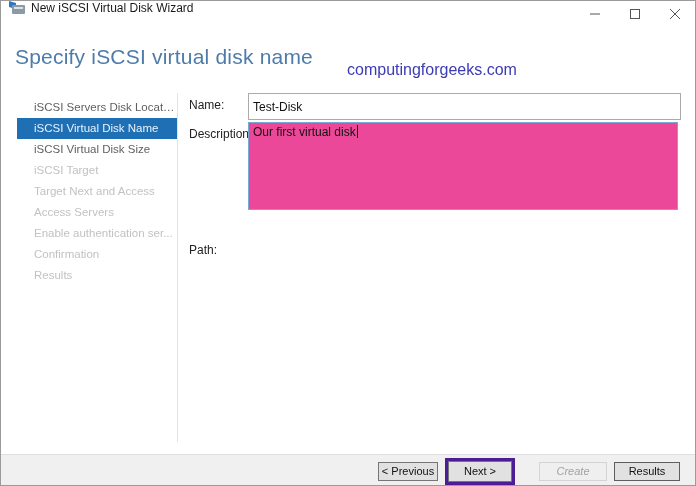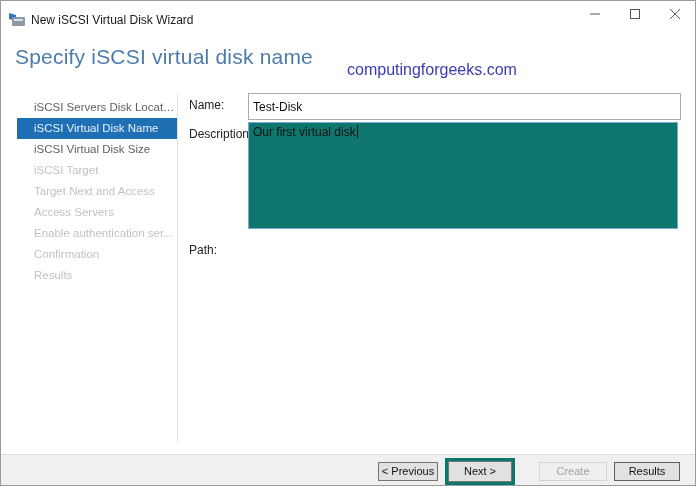--- a/index.html
+++ b/index.html
@@ -10,21 +10,21 @@
     position: relative;
     width: 696px; height: 486px;
     background: #ffffff;
     border: 1px solid #9b9b9b;
     overflow: hidden;
   }
 
   
   .titlebar {
     position: absolute; top: 0; left: 0; right: 0; height: 26px;
-    display: flex; align-items: flex-end;
+    display: flex; align-items: flex-start;
     background: #ffffff;
   }
   .app-icon {
     position: relative; width: 16px; height: 14px; margin-left: 8px;
     flex: 0 0 auto;
   }
   .app-icon .icon-body {
     position: absolute; left: 3px; top: 4px; width: 13px; height: 9px;
     background: #8c9aa5; border-radius: 1px;
   }
@@ -84,22 +84,22 @@
   .lbl-desc { top: 126px; }
   .lbl-path { top: 242px; }
 
   .name-input {
     position: absolute; left: 247px; top: 92px; width: 433px; height: 27px;
     border: 1px solid #ababab; background: #ffffff;
     font-family: "Liberation Sans", sans-serif; font-size: 12px; color: #111111;
     padding: 0 4px; outline: none;
   }
   .desc-box {
-    position: absolute; left: 247px; top: 121px; width: 430px; height: 107px;
-    border: 1px solid #7aa8d4; background: #0f766e;
+    position: absolute; left: 247px; top: 121px; width: 430px; height: 88px;
+    border: 1px solid #7aa8d4; background: #ec4899;
     font-size: 12px; color: #111111;
     padding: 2px 4px;
     cursor: text;
   }
   .caret {
     display: inline-block; width: 1px; height: 13px;
     background: #111111; vertical-align: -2px; margin-left: 1px;
   }
   .path-value {
     position: absolute; left: 247px; top: 242px;
@@ -114,31 +114,31 @@
   .btn {
     position: absolute; top: 461px; height: 19px;
     background: #e1e1e1; border: 1px solid #757575;
     font-family: "Liberation Sans", sans-serif; font-size: 11px; color: #111111;
     text-align: center; line-height: 17px;
     padding: 0;
   }
   .btn-previous { left: 377px; width: 60px; }
   .focus-ring {
     position: absolute; left: 444px; top: 457px; width: 70px; height: 27px;
-    border: 3px solid #0f766e; background: #ffffff;
+    border: 3px solid #4c1d95; background: #ffffff;
   }
   .btn-next {
     position: absolute; left: 0; top: 0; width: 64px; height: 21px;
     background: #e1e1e1; border: 1px solid #757575;
     font-family: "Liberation Sans", sans-serif; font-size: 11px; color: #111111;
     line-height: 19px; text-align: center; padding: 0;
   }
   .btn-create {
     left: 538px; width: 68px;
-    background: #efefef; border: 1px solid #d4d4d4; color: #a3a3a3;
+    background: #efefef; border: 1px solid #d4d4d4; color: #a3a3a3; font-style: italic;
   }
   .btn-cancel { left: 613px; width: 66px; border-color: #5f5f5f; }
 </style>
 </head>
 <body>
 
 <div class="window">
 
   <div class="titlebar">
     <div class="app-icon">

